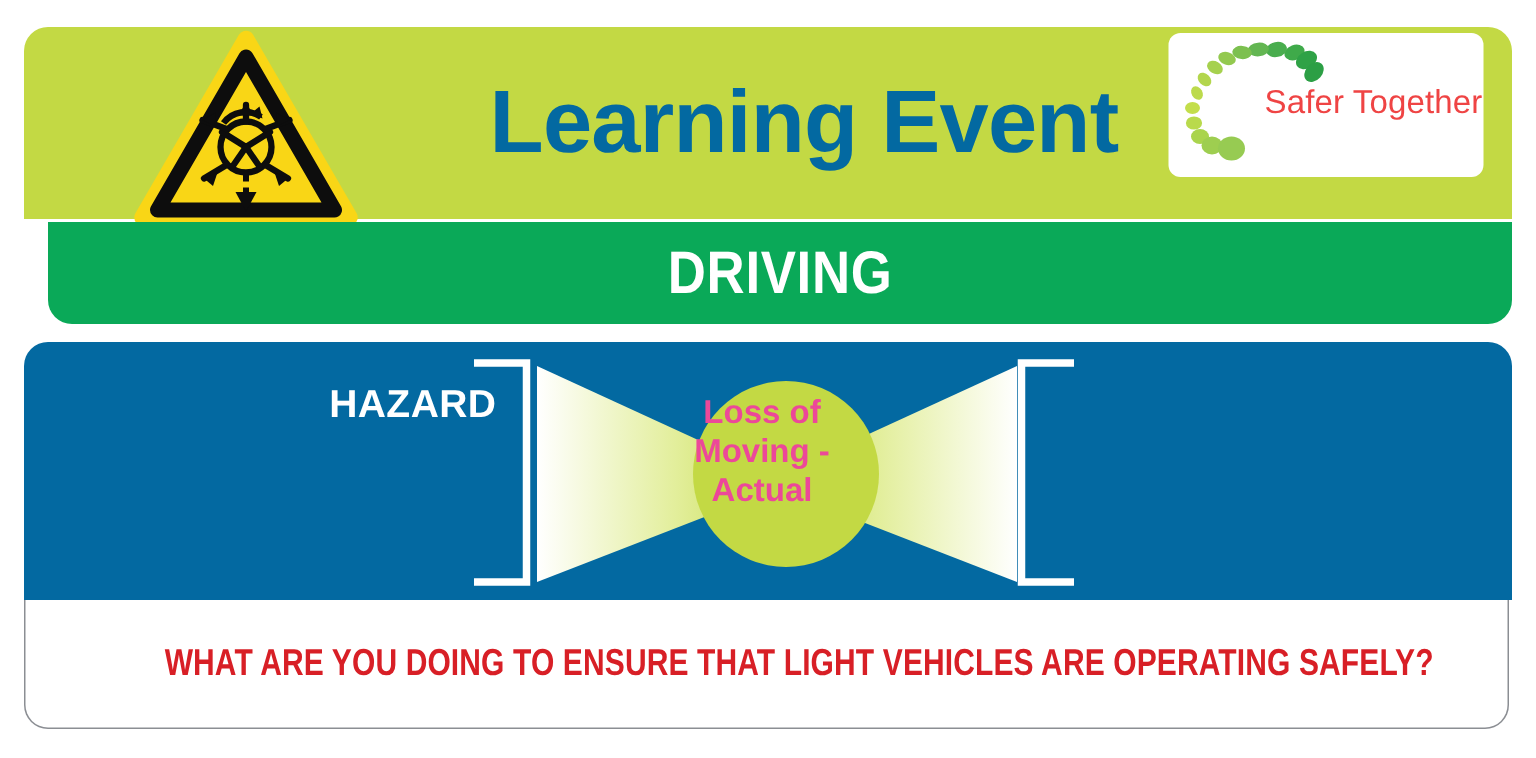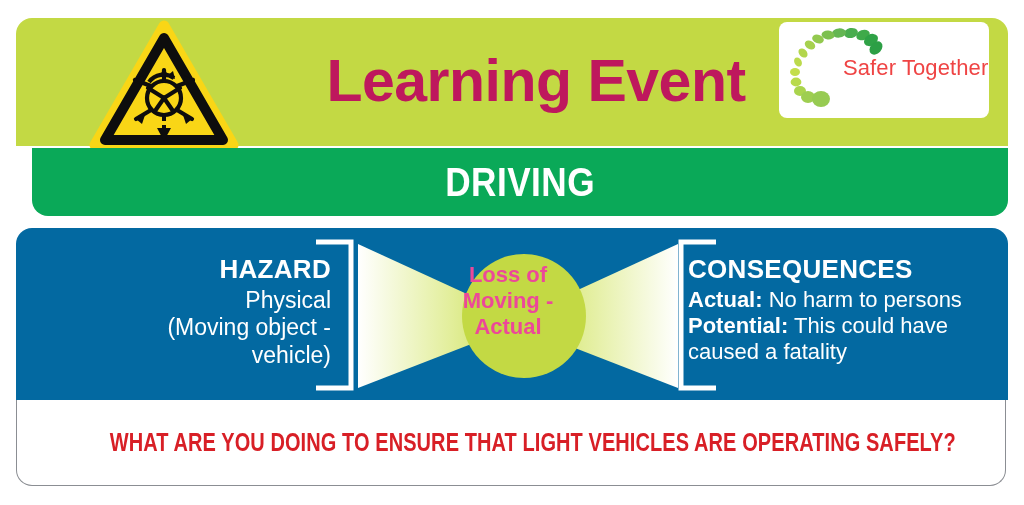--- a/index.html
+++ b/index.html
@@ -30,21 +30,21 @@
     border-radius: 16px 16px 0 0;
   }
   .header-title {
     position: absolute;
     left: 260px;
     top: 34px;
     width: 520px;
     text-align: center;
     font-size: 59px;
     font-weight: bold;
-    color: #be185d;
+    color: #0369a1;
     letter-spacing: -0.5px;
     line-height: 1;
     white-space: nowrap;
   }
 
   
   .warning-icon {
     position: absolute;
     left: 88px;
     top: 20px;
@@ -299,38 +299,22 @@
         <path d="M300 14 L335 14 L335 160 L300 160"></path>
       </g>
 
       <g stroke="#ffffff" stroke-width="5" fill="none">
         <path d="M700 14 L665 14 L665 160 L700 160"></path>
       </g>
     </svg>
 
     <div class="hazard-block">
       <div class="hazard-heading">HAZARD</div>
-      <div class="hazard-body">
-        <div>Physical</div>
-        <div>(Moving object -</div>
-        <div>vehicle)</div>
-      </div>
     </div>
 
-    <div class="cons-block">
-      <div class="cons-heading">CONSEQUENCES</div>
-      <div class="cons-body">
-        <div>
-          <b>Actual:</b><span> No harm to persons</span>
-        </div>
-        <div>
-          <b>Potential:</b><span> This could have caused a fatality</span>
-        </div>
-      </div>
-    </div>
   </div>
 
   <div class="circle-label">
     <div>Loss of</div>
     <div>Moving -</div>
     <div>Actual</div>
   </div>
 
   <div class="question-box">
     <span class="question-text">WHAT ARE YOU DOING TO ENSURE THAT LIGHT VEHICLES ARE OPERATING SAFELY?</span>

